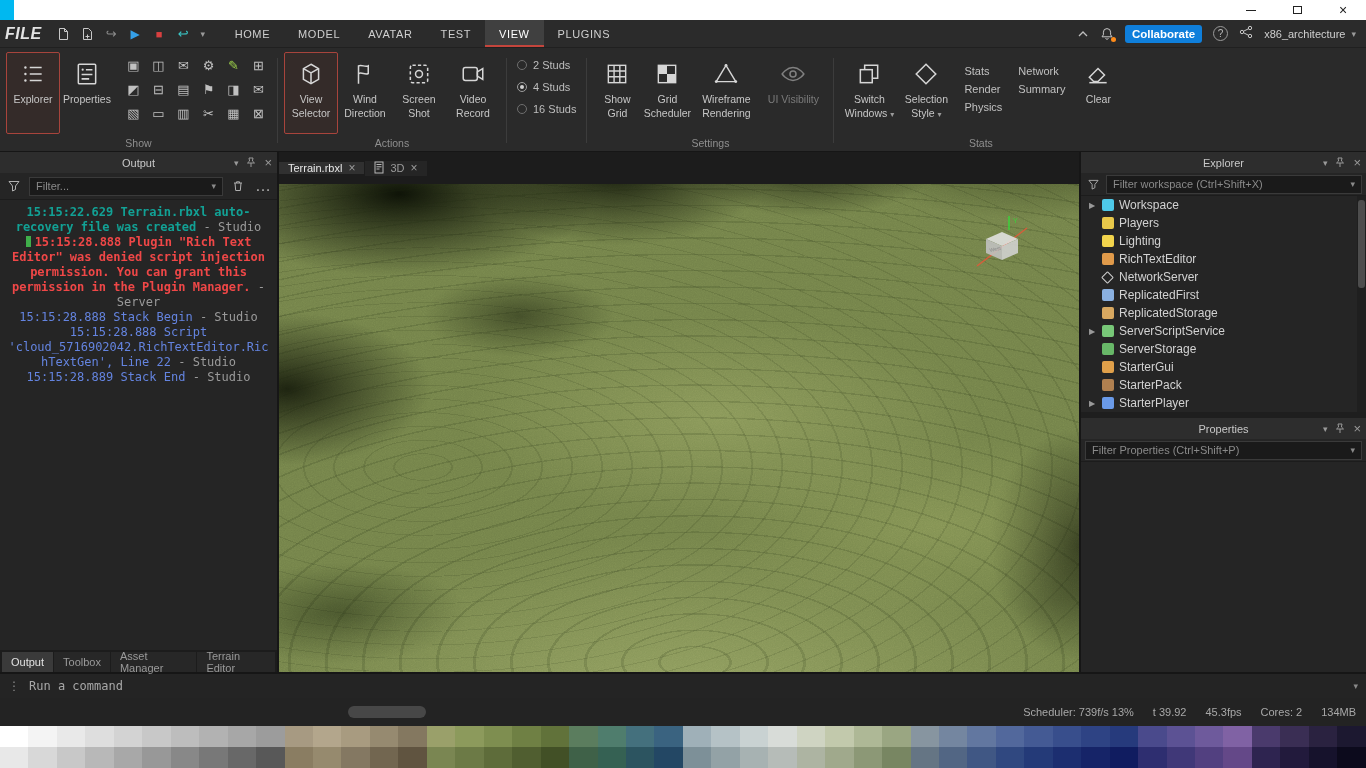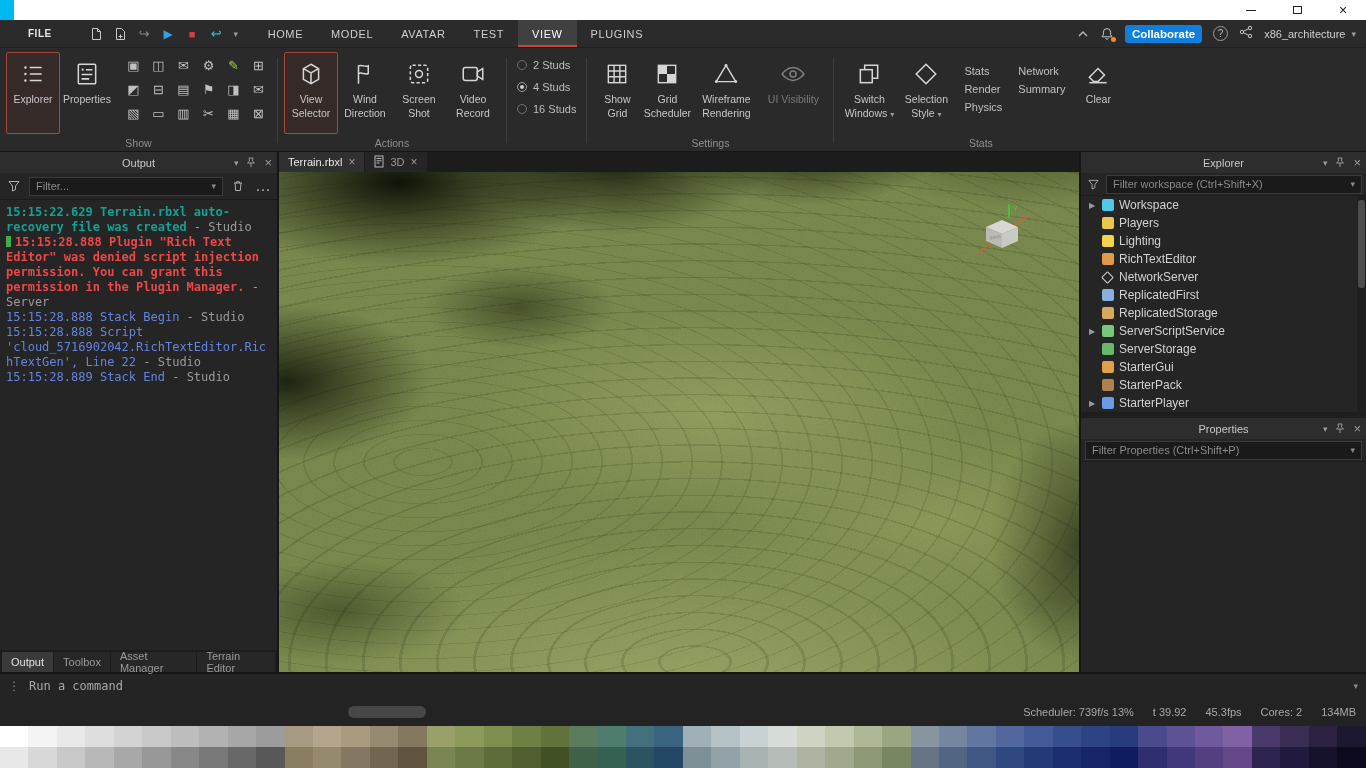--- a/index.html
+++ b/index.html
@@ -12,21 +12,21 @@
   .tb-accent { width:14px; height:20px; }
   .win-controls { margin-left:auto; display:flex; }
   .win-btn { width:46px; height:20px; display:flex; align-items:center; justify-content:center; }
   .win-min { width:10px; height:0; border-top:1px solid #222; }
   .win-max { width:9px; height:8px; border:1px solid #222; }
   .win-close { font-size:14px; color:#222; line-height:1; }
 
   
   .menubar { height:28px; background:#2b2b2b; border-bottom:1px solid #202020;
              display:flex; align-items:center; }
-  .file-btn { padding:0 28px; font-size:10px; font-weight:bold; letter-spacing:.5px; color:#e4e4e4; }
+  .file-btn { padding:0 5px; font-size:16px; font-weight:bold; letter-spacing:.5px; color:#e4e4e4;font-style:italic; }
   .qat { display:flex; align-items:center; gap:3px; padding:0 6px; }
   .qicon { width:21px; height:22px; display:flex; align-items:center; justify-content:center;
            font-size:12px; color:#bdbdbd; }
   .qicon.play { color:#35a0e8; font-size:12px; }
   .qicon.stop { color:#d84040; font-size:11px; }
   .qicon.undo { color:#3ac6c6; font-size:13px; }
   .qicon.redo { color:#8a8a8a; font-size:13px; }
   .qicon.qcaret { color:#9a9a9a; font-size:9px; width:12px; }
   .mtabs { display:flex; height:27px; margin-left:6px; }
   .mtab { padding:0 14px; display:flex; align-items:center; font-size:11px; letter-spacing:.6px; color:#cfcfcf; }
@@ -77,29 +77,29 @@
   .ph-icons { position:absolute; right:5px; top:0; height:21px; display:flex; align-items:center; gap:8px; color:#9a9a9a; }
   .ph-caret { font-size:9px; }
   .ph-close { font-size:13px; line-height:1; }
   .out-toolbar { height:27px; flex:none; display:flex; align-items:center; gap:5px; padding:0 4px;
                  border-bottom:1px solid #1c1c1c; }
   .tool-ic { width:20px; height:20px; display:flex; align-items:center; justify-content:center; color:#b0b0b0; }
   .filter-box { flex:1; height:19px; background:#1a1a1a; border:1px solid #3a3a3a;
                 display:flex; align-items:center; padding:0 6px; font-size:11px; color:#8a8a8a; }
   .fcaret { margin-left:auto; font-size:9px; color:#8a8a8a; }
   .log { flex:1; padding:5px 6px; font-family:"DejaVu Sans Mono", monospace; font-size:12px;
-         line-height:15px; overflow:hidden; }
+         line-height:15px; overflow:hidden;text-align:center; }
   .log-entry { overflow-wrap:anywhere; }
   .log-marker { display:inline-block; width:5px; height:11px; margin-right:4px; vertical-align:-1px; }
   .bottom-tabs { height:22px; flex:none; background:#1c1c1c; display:flex; align-items:flex-end; gap:1px; padding:0 2px; }
   .btab { height:20px; display:flex; align-items:center; padding:0 9px; font-size:11px; color:#9a9a9a; background:#272727; }
   .btab.sel { background:#3a3a3a; color:#e2e2e2; }
 
   .viewport { flex:1; display:flex; flex-direction:column; background:#1c1c1c; border-right:2px solid #161616; }
-  .vtabs { height:20px; flex:none; display:flex; gap:1px; background:#1c1c1c; }
+  .vtabs { height:32px; flex:none; display:flex; gap:1px; background:#1c1c1c;align-items:center; }
   .vtab { display:flex; align-items:center; gap:6px; padding:0 9px; font-size:11px; color:#9a9a9a; background:#252525; }
   .vtab.sel { background:#303030; color:#e8e8e8; }
   .vclose { font-size:12px; color:#9a9a9a; line-height:1; }
   .view3d { flex:1; position:relative; overflow:hidden; }
 
   .terrain { position:absolute; inset:0; background-color:#74834a;
     background-image:
       radial-gradient(90% 60% at 50% 108%, rgba(176,189,119,.55), transparent 60%),
       radial-gradient(38% 26% at 15% 2%,  rgba(8,12,3,.95),   transparent 65%),
       radial-gradient(30% 24% at 42% -3%, rgba(10,14,4,.9),   transparent 65%),

